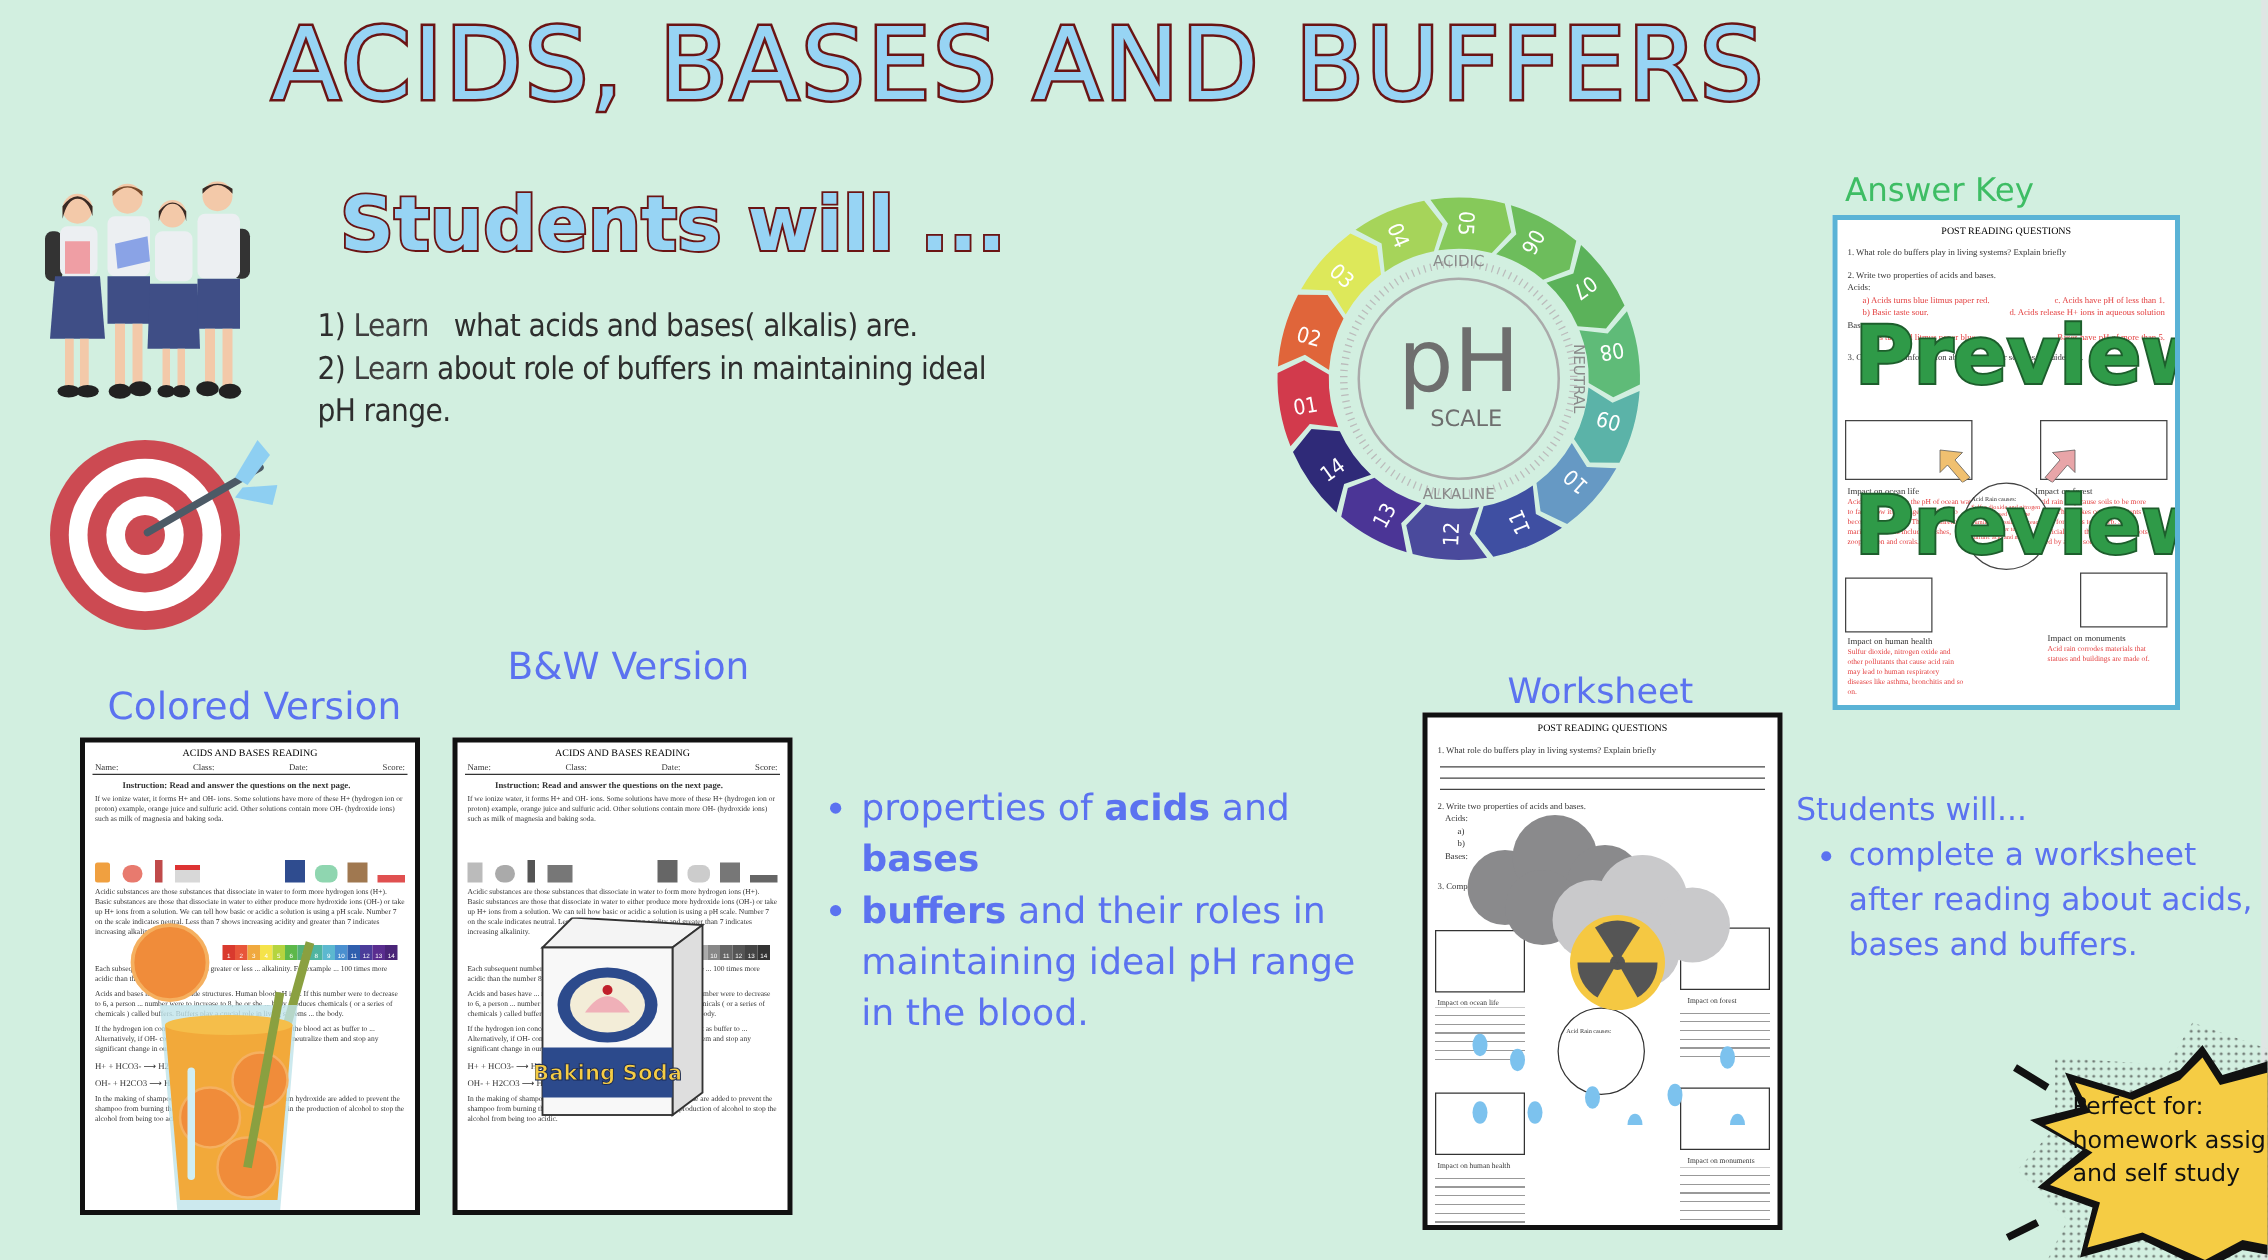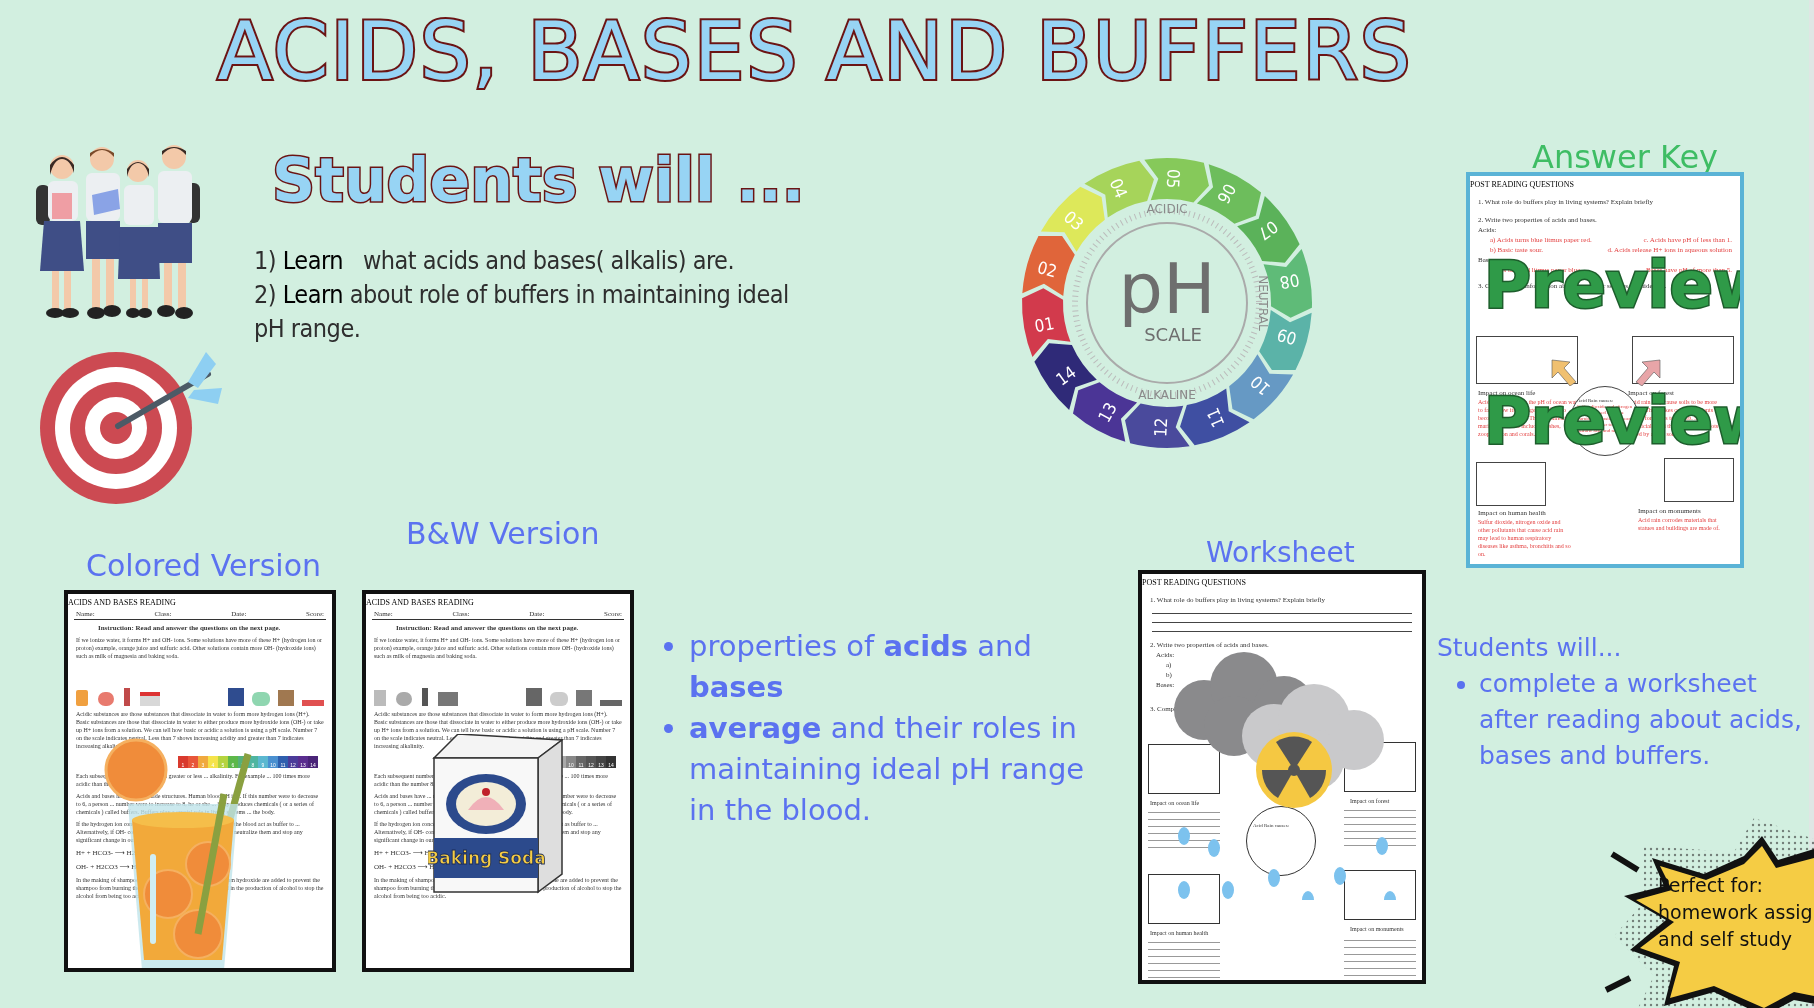--- a/index.html
+++ b/index.html
@@ -13,30 +13,30 @@
     font-family: "DejaVu Sans", sans-serif; font-size: 80px; letter-spacing: 2px;
     color: #97d4f4; -webkit-text-stroke: 4px #6b1414; paint-order: stroke fill;
     font-weight: normal; line-height: 96px; white-space: nowrap;
   }
   .subtitle {
     left: 272px; top: 140px; font-family: "DejaVu Sans", sans-serif;
     font-size: 60px; font-weight: bold; color: #97d4f4;
     -webkit-text-stroke: 3px #6b1414; paint-order: stroke fill; line-height: 80px; white-space: nowrap;
   }
   .objectives { left: 254px; top: 244px; width: 560px; font-size: 25px; line-height: 34px; color: #2e2e2e; font-family: "DejaVu Sans Condensed","DejaVu Sans", sans-serif; letter-spacing:-0.5px;}
-  .objectives .hl { color: #000000; margin-top: 32px; }
+  .objectives .hl { color: #404040; margin-top: 32px; }
   .objectives p { margin: 0; }
 
   .label { font-size: 30px; color: #5b72f0; white-space: nowrap; font-family: "DejaVu Sans", sans-serif; }
   .label.green { color: #3ebd64; }
 
   .doc { background: #fff; border: 4px solid #111; overflow: hidden; }
   .doc.ak { border: 4px solid #5ab3d6; }
   .doc .tiny { font-family: "Liberation Serif", serif; font-size: 7px; color: #333; line-height: 10px; padding: 0 8px; }
-  .doc .dtitle { font-family: "Liberation Serif", serif; font-size: 8px; padding-top: 4px; }
+  .doc .dtitle { font-family: "Liberation Serif", serif; font-size: 8px; text-align: center; padding-top: 4px; }
   .doc .line { height: 1px; background: #444; margin: 8px 10px; }
   .doc .red { color: #e34040; }
 
   .passage { left: 641px; top: 626px; width: 460px; font-size: 29px; line-height: 41px; color: #5b72f0; font-family: "DejaVu Sans", sans-serif; }
   .passage ul { margin-left: 48px; list-style: disc; }
   .passage b { font-weight: bold; }
 
   .right-text { left: 1437px; top: 630px; width: 380px; font-size: 25px; line-height: 36px; color: #5b72f0; font-family: "DejaVu Sans", sans-serif; }
   .right-text ul { margin-left: 42px; list-style: disc; }
 
@@ -149,21 +149,21 @@
       <circle r="80" fill="none" stroke="#aaa" stroke-width="2"></circle>
       <circle r="92" fill="none" stroke="#bbb" stroke-width="6" stroke-dasharray="1 4"></circle>
       <text x="0" y="10" text-anchor="middle" font-family="DejaVu Sans, sans-serif" font-size="70" fill="#6e6e6e">pH</text>
       <text x="6" y="38" text-anchor="middle" font-family="DejaVu Sans, sans-serif" font-size="18" fill="#6e6e6e">SCALE</text>
       <text x="0" y="-90" text-anchor="middle" font-family="DejaVu Sans, sans-serif" font-size="12" fill="#8a8a8a">ACIDIC</text>
       <text x="92" y="0" text-anchor="middle" font-family="DejaVu Sans, sans-serif" font-size="12" fill="#8a8a8a" transform="rotate(90 92 0)">NEUTRAL</text>
       <text x="0" y="96" text-anchor="middle" font-family="DejaVu Sans, sans-serif" font-size="12" fill="#8a8a8a">ALKALINE</text>
     </svg>
 </div>
 
-<div class="abs label green" style="left:1532px;top:138px;font-size:32px">Answer Key</div>
+<div class="abs label green" style="left:1476px;top:138px;font-size:26px">Answer Key</div>
 <div class="abs doc ak" style="left:1466px;top:172px;width:278px;height:396px">
   <div class="dtitle">POST READING QUESTIONS</div>
   <div class="tiny" style="margin-top:8px">1. What role do buffers play in living systems? Explain briefly</div>
   <div class="tiny" style="margin-top:8px">2. Write two properties of acids and bases.</div>
   <div class="tiny">Acids:</div>
   <div class="tiny red" style="display:flex;justify-content:space-between;padding-left:20px">
       <span>a) Acids turns blue litmus paper red.</span>
       <span>c. Acids have pH of less than 1.</span>
     </div>
   <div class="tiny red" style="display:flex;justify-content:space-between;padding-left:20px">
@@ -323,21 +323,21 @@
     <path d="M40 76 Q58 50 76 76Z" fill="#f0b0b8"></path>
     <circle cx="58" cy="58" r="4" fill="#c0202a"></circle>
     <rect x="6" y="104" width="104" height="40" fill="#2c4a8c"></rect>
     <text x="58" y="130" text-anchor="middle" font-family="DejaVu Sans, sans-serif" font-size="17" font-weight="bold" fill="#f5cc44" stroke="#1a2a55" stroke-width="0.8">Baking Soda</text>
   </svg>
 </div>
 
 <div class="abs passage">
   <ul>
     <li><span>properties of </span><b>acids</b><span> and </span><b>bases</b></li>
-    <li><b>average</b><span> and their roles in maintaining ideal pH range in the blood.</span></li>
+    <li><b>buffers</b><span> and their roles in maintaining ideal pH range in the blood.</span></li>
   </ul>
 </div>
 
 <div class="abs label" style="left:1206px;top:536px;font-size:28px">Worksheet</div>
 <div class="abs doc" style="left:1138px;top:570px;width:288px;height:414px">
   <div class="dtitle">POST READING QUESTIONS</div>
   <div class="tiny" style="margin-top:8px">1. What role do buffers play in living systems? Explain briefly</div>
   <div class="line"></div>
     <div class="line"></div>
     <div class="line"></div>

